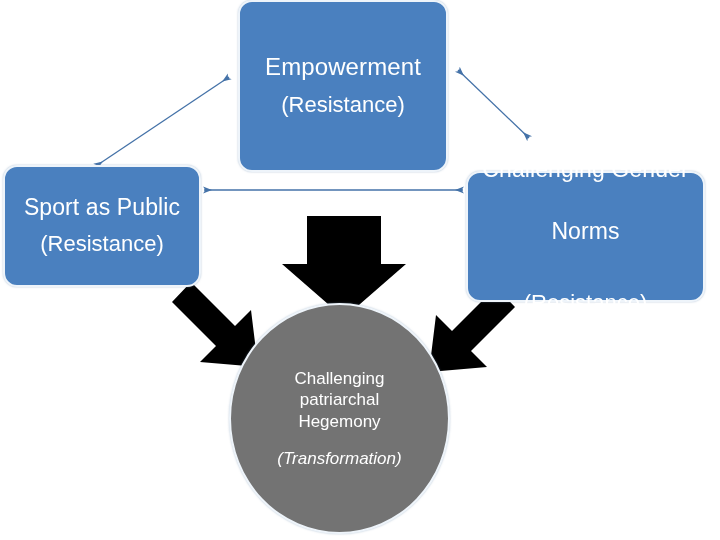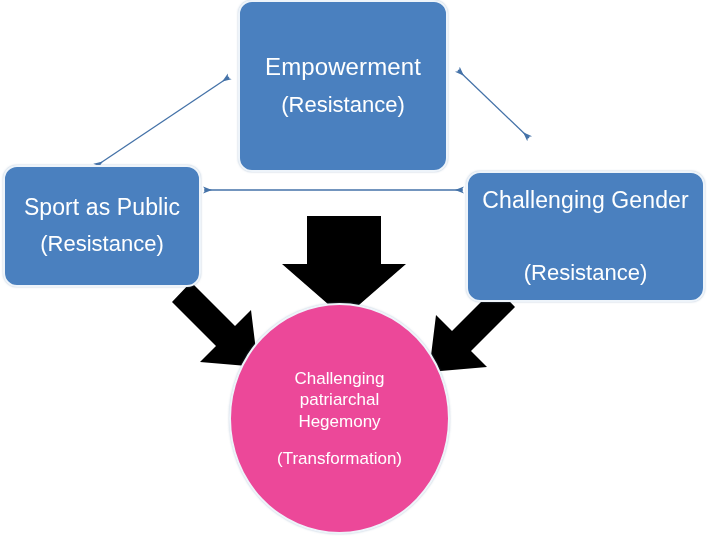--- a/index.html
+++ b/index.html
@@ -74,34 +74,34 @@
   }
   #node-norms .title { font-size: 23px; }
   #node-norms .subtitle { font-size: 22px; margin-top: 11px; }
 
   
   #node-hegemony {
     position: absolute;
     left: 229px; top: 303px;
     width: 221px; height: 231px;
     box-sizing: border-box;
-    background: #ec4899;
+    background: #737373;
     border: 2px solid #eef4fa;
     border-radius: 50%;
     color: #ffffff;
     display: flex;
     flex-direction: column;
     align-items: center;
     justify-content: center;
     text-align: center;
     box-shadow: 0 0 2px rgba(120,150,180,0.5);
     line-height: 1.25;
   }
   #node-hegemony .title { font-size: 17px; }
-  #node-hegemony .subtitle { font-size: 17px; margin-top: 16px; }
+  #node-hegemony .subtitle { font-size: 17px; margin-top: 16px; font-style: italic; }
 </style>
 </head>
 <body>
 
 <div id="stage">
 
   <svg class="layer" id="thin-arrows" viewBox="0 0 720 540" width="720" height="540">
     <defs>
       <marker id="ah-start" viewBox="0 0 10 10" refX="9" refY="5" markerWidth="7" markerHeight="7" orient="auto-start-reverse">
         <path d="M 0 5 L 10 1.2 L 7.6 5 L 10 8.8 Z" fill="#4472a8"></path>
@@ -134,20 +134,21 @@
       <div class="subtitle">(Resistance)</div>
     </div>
 
     <div class="node" id="node-sport">
       <div class="title">Sport as Public</div>
       <div class="subtitle">(Resistance)</div>
     </div>
 
     <div class="node" id="node-norms">
       <div class="title">Challenging Gender</div>
+      <div class="title">Norms</div>
       <div class="subtitle">(Resistance)</div>
     </div>
 
     <div id="node-hegemony">
       <div class="title">Challenging</div>
       <div class="title">patriarchal</div>
       <div class="title">Hegemony</div>
       <div class="subtitle">(Transformation)</div>
     </div>
 

